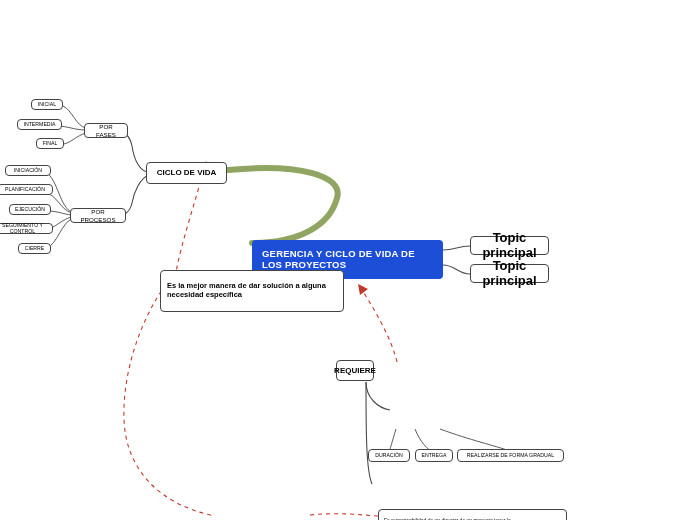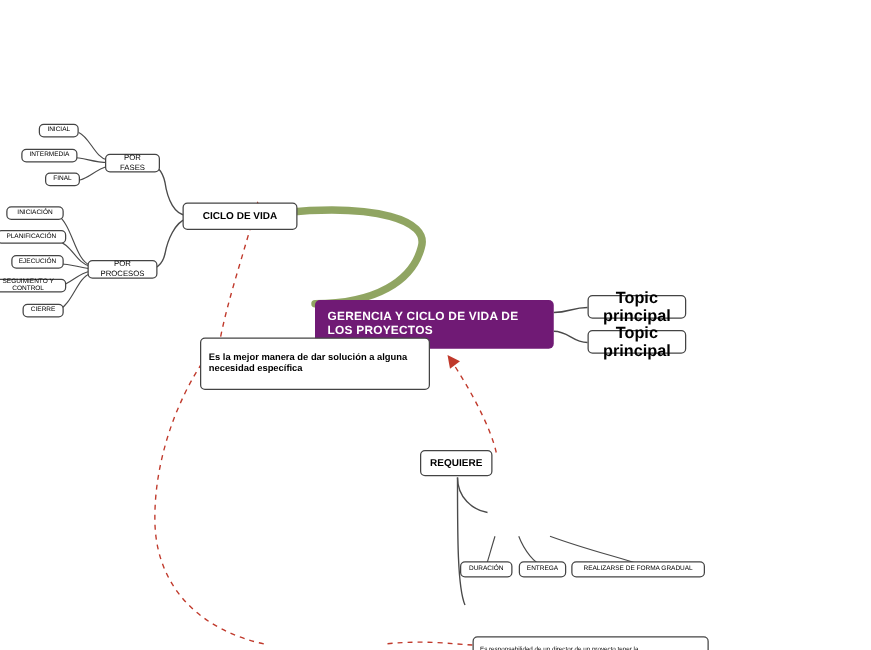--- a/index.html
+++ b/index.html
@@ -32,21 +32,21 @@
     align-items: center;
     justify-content: center;
     text-align: center;
     background: #ffffff;
     border: 1px solid #444444;
     border-radius: 4px;
     color: #000000;
     line-height: 1.15;
   }
   .node.center {
-    background: #701a75;
+    background: #1d4ed8;
     border: none;
     border-radius: 4px;
     color: #ffffff;
     font-weight: bold;
     font-size: 9.5px;
     letter-spacing: 0.2px;
     text-align: left;
     justify-content: flex-start;
     padding: 8px 10px;
     text-transform: uppercase;
@@ -127,21 +127,21 @@
 
     <path d="M 366 382 C 366 430 366 470 372 484" fill="none" stroke="#4a4a4a" stroke-width="1.1"></path>
 
     <path d="M 310 515 C 340 512 360 515 378 516" fill="none" stroke="#c0392b" stroke-width="1.1" stroke-dasharray="4,4"></path>
   </svg>
 
   <div class="node center" style="left:252px; top:240px; width:191px; height:39px;">
     <span>GERENCIA Y CICLO DE VIDA DE LOS PROYECTOS</span>
   </div>
 
-  <div class="node strong" style="left:146px; top:162px; width:92px; height:22px;">
+  <div class="node strong" style="left:146px; top:162px; width:81px; height:22px;">
     <span>CICLO DE VIDA</span>
   </div>
 
   <div class="node small" style="left:84px; top:123px; width:44px; height:15px;">
     <span>POR FASES</span>
   </div>
 
   <div class="node small" style="left:70px; top:208px; width:56px; height:15px;">
     <span>POR PROCESOS</span>
   </div>
@@ -176,21 +176,21 @@
     <span>Es la mejor manera de dar solución a alguna necesidad específica</span>
   </div>
 
   <div class="node topic" style="left:470px; top:236px; width:79px; height:19px;">
     <span>Topic principal</span>
   </div>
   <div class="node topic" style="left:470px; top:264px; width:79px; height:19px;">
     <span>Topic principal</span>
   </div>
 
-  <div class="node strong" style="left:336px; top:360px; width:58px; height:21px;">
+  <div class="node strong" style="left:336px; top:360px; width:38px; height:21px;">
     <span>REQUIERE</span>
   </div>
 
 
   <div class="node tiny" style="left:368px; top:449px; width:42px; height:13px;">
     <span>DURACIÓN</span>
   </div>
   <div class="node tiny" style="left:415px; top:449px; width:38px; height:13px;">
     <span>ENTREGA</span>
   </div>

